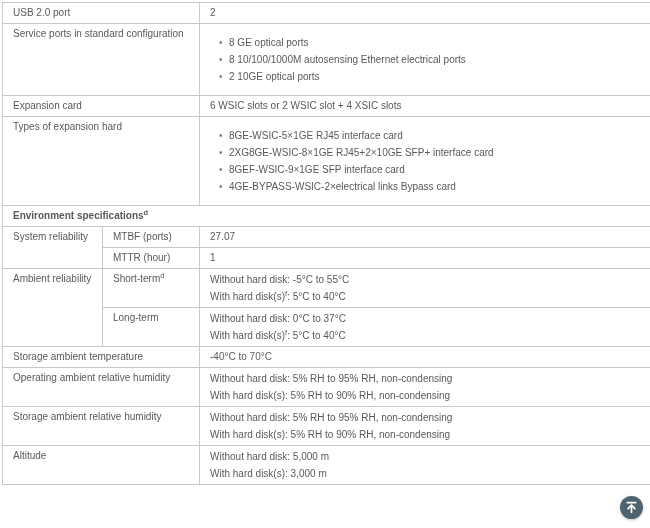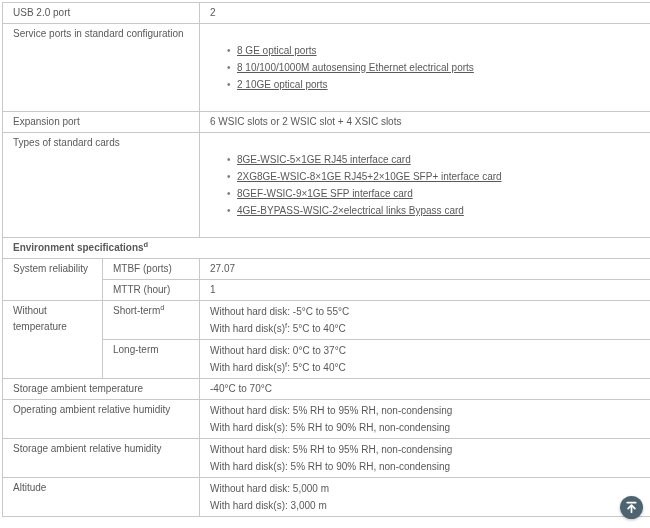--- a/index.html
+++ b/index.html
@@ -26,21 +26,21 @@
     border:1px solid var(--border);
     padding:2px 10px;
     vertical-align:top;
     font-size:10px;
     line-height:16px;
     color:var(--text);
     overflow:hidden;
   }
   td.val{padding-left:14px;}
   td.sect{font-weight:bold;color:var(--heading-text);}
-  ul.blist{margin:16px;padding:0;list-style:none;text-decoration:underline;}
+  ul.blist{margin:8px;padding:0;list-style:none;}
   ul.blist li{position:relative;padding-left:11px;line-height:17px;}
   ul.blist li::before{
     content:"\2022";
     position:absolute;left:1px;top:0;
     color:var(--bullet);font-size:10px;
   }
   .ln{line-height:17px;}
   sup{font-size:7.5px;line-height:0;vertical-align:super;}
   .back-top{
     position:absolute;left:620px;top:496px;
@@ -72,26 +72,26 @@
       <td class="val">
         <ul class="blist">
           <li>8 GE optical ports</li>
           <li>8 10/100/1000M autosensing Ethernet electrical ports</li>
           <li>2 10GE optical ports</li>
         </ul>
       </td>
     </tr>
 
     <tr>
-      <td colspan="2">Expansion port</td>
+      <td colspan="2">Expansion card</td>
       <td class="val">6 WSIC slots or 2 WSIC slot + 4 XSIC slots</td>
     </tr>
 
     <tr>
-      <td colspan="2">Types of standard cards</td>
+      <td colspan="2">Types of expansion hard</td>
       <td class="val">
         <ul class="blist">
           <li>8GE-WSIC-5×1GE RJ45 interface card</li>
           <li>2XG8GE-WSIC-8×1GE RJ45+2×10GE SFP+ interface card</li>
           <li>8GEF-WSIC-9×1GE SFP interface card</li>
           <li>4GE-BYPASS-WSIC-2×electrical links Bypass card</li>
         </ul>
       </td>
     </tr>
 
@@ -105,21 +105,21 @@
       <td rowspan="2">System reliability</td>
       <td>MTBF (ports)</td>
       <td class="val">27.07</td>
     </tr>
     <tr>
       <td>MTTR (hour)</td>
       <td class="val">1</td>
     </tr>
 
     <tr>
-      <td rowspan="2">Without temperature</td>
+      <td rowspan="2">Ambient reliability</td>
       <td>
         <span>Short-term</span><sup>d</sup>
       </td>
       <td class="val">
         <div class="ln">Without hard disk: -5°C to 55°C</div>
         <div class="ln">
           <span>With hard disk(s)</span><sup>f</sup><span>: 5°C to 40°C</span>
         </div>
       </td>
     </tr>

